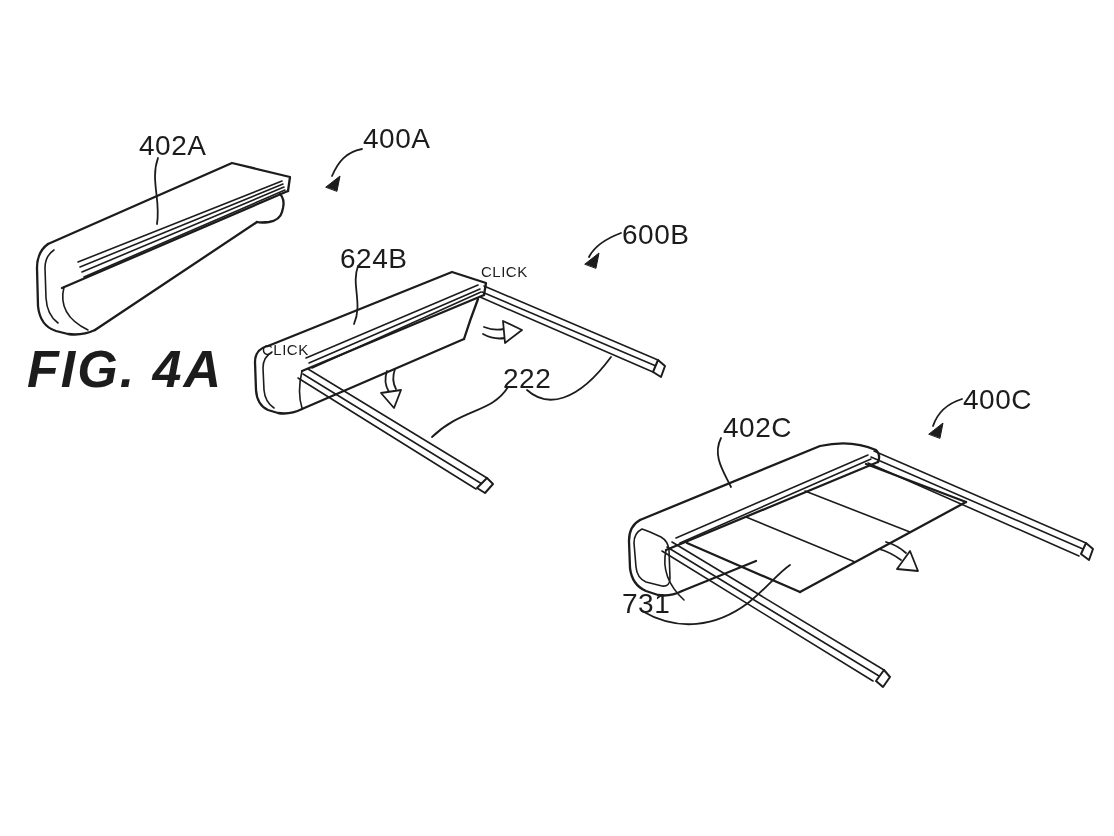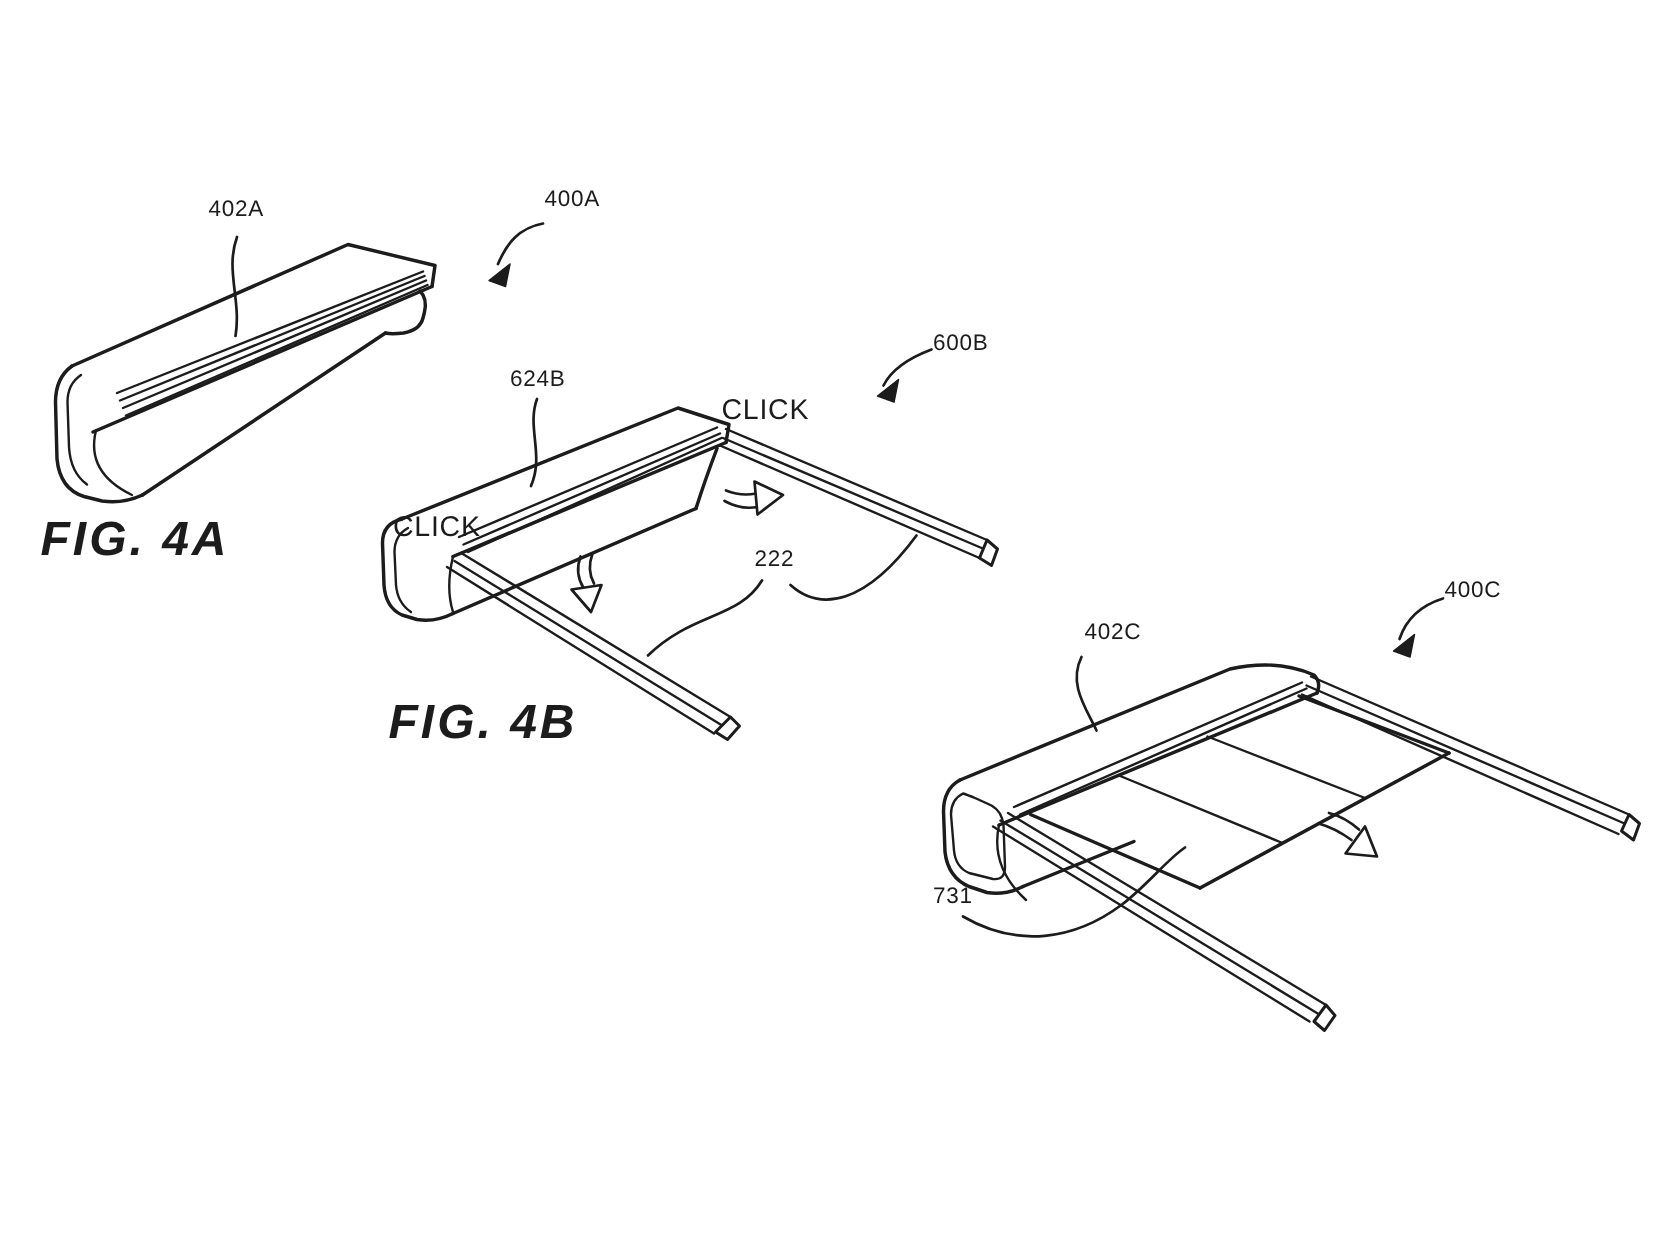--- a/index.html
+++ b/index.html
@@ -22,29 +22,29 @@
     stroke-linejoin: round;
   }
   svg.art .o  { stroke-width: 2.3; }   
   svg.art .t  { stroke-width: 1.6; }   
   svg.art .l  { stroke-width: 1.8; }   
   svg.art .tip { stroke-width: 2; fill: var(--bg); }
   svg.art .head-hollow { stroke-width: 1.8; fill: var(--bg); }
   svg.art .head-solid  { stroke-width: 1; fill: var(--ink); }
   .ref {
     position: absolute;
-    font-size: 15px;
+    font-size: 28px;
     line-height: 1;
     letter-spacing: 0.5px;
     white-space: nowrap;
   }
-  .click { font-size: 19px; letter-spacing: 0.5px; }
+  .click { font-size: 15px; letter-spacing: 0.5px; }
   .caption {
     position: absolute;
-    font-size: 32px;
+    font-size: 52px;
     font-weight: 700;
     font-style: italic;
     letter-spacing: 2px;
     line-height: 1;
     white-space: nowrap;
   }
 </style>
 </head>
 <body>
 
@@ -186,19 +186,18 @@
 
   <div class="ref" style="left:139px; top:132px;">402A</div>
   <div class="ref" style="left:363px; top:125px;">400A</div>
   <div class="caption" style="left:27px; top:343px;">FIG. 4A</div>
 
   <div class="ref" style="left:340px; top:245px;">624B</div>
   <div class="ref click" style="left:262px; top:342px;">CLICK</div>
   <div class="ref click" style="left:481px; top:264px;">CLICK</div>
   <div class="ref" style="left:622px; top:221px;">600B</div>
   <div class="ref" style="left:503px; top:365px;">222</div>
-  <div class="caption" style="left:259px; top:465px;">FIG. 4B</div>
 
   <div class="ref" style="left:723px; top:414px;">402C</div>
   <div class="ref" style="left:963px; top:386px;text-align:center;">400C</div>
   <div class="ref" style="left:622px; top:590px;">731</div>
 
 </div>
 
 </body></html>

